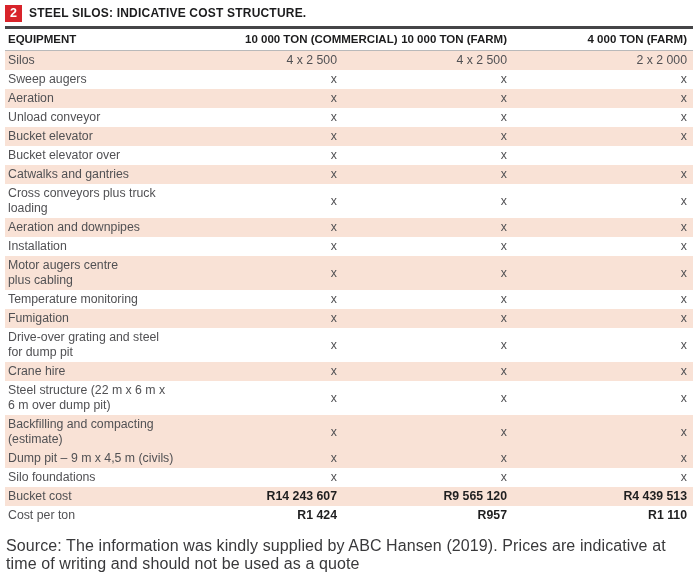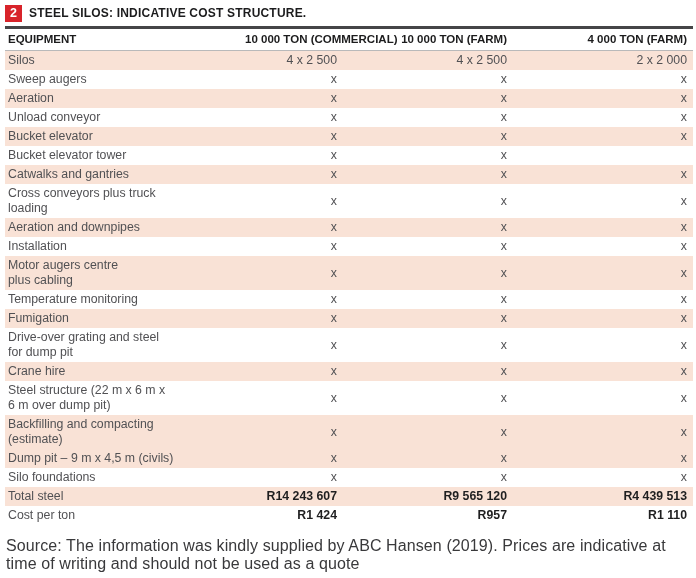--- a/index.html
+++ b/index.html
@@ -142,21 +142,21 @@
         <tr class="stripe">
     <td class="label">
             <div class="label-inner">Bucket elevator</div>
           </td>
     <td class="val">x</td>
     <td class="val">x</td>
     <td class="val">x</td>
   </tr>
         <tr>
     <td class="label">
-            <div class="label-inner">Bucket elevator tower</div>
+            <div class="label-inner">Bucket elevator over</div>
           </td>
     <td class="val">x</td>
     <td class="val">x</td>
     <td class="val"></td>
   </tr>
         <tr class="stripe">
     <td class="label">
             <div class="label-inner">Catwalks and gantries</div>
           </td>
     <td class="val">x</td>
@@ -259,21 +259,21 @@
         <tr>
     <td class="label">
             <div class="label-inner">Silo foundations</div>
           </td>
     <td class="val">x</td>
     <td class="val">x</td>
     <td class="val">x</td>
   </tr>
         <tr class="stripe totals">
     <td class="label">
-            <div class="label-inner">Total steel</div>
+            <div class="label-inner">Bucket cost</div>
           </td>
     <td class="val">R14 243 607</td>
     <td class="val">R9 565 120</td>
     <td class="val">R4 439 513</td>
   </tr>
         <tr class="totals">
     <td class="label">
             <div class="label-inner">Cost per ton</div>
           </td>
     <td class="val">R1 424</td>

